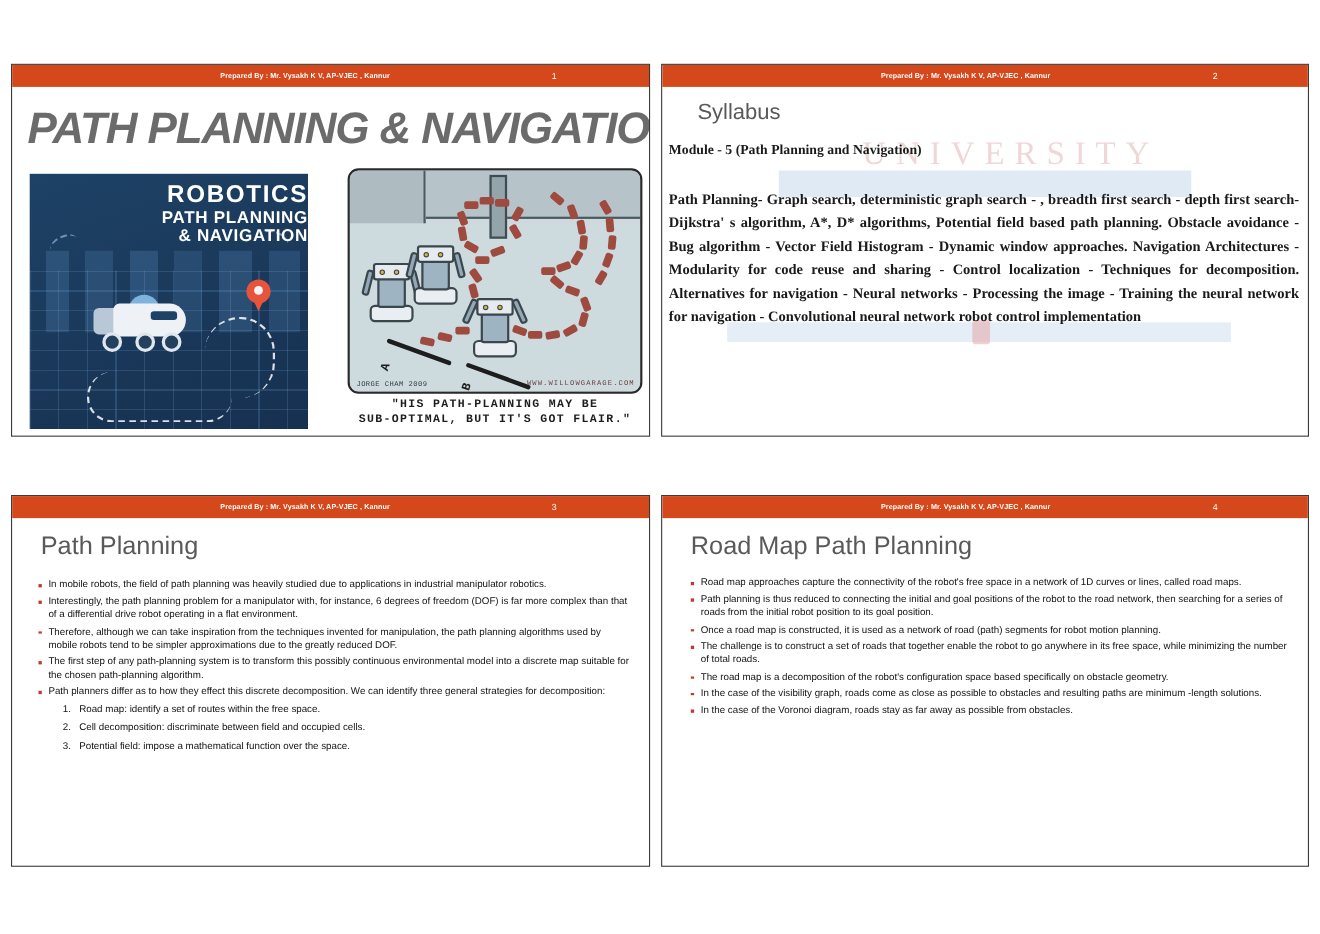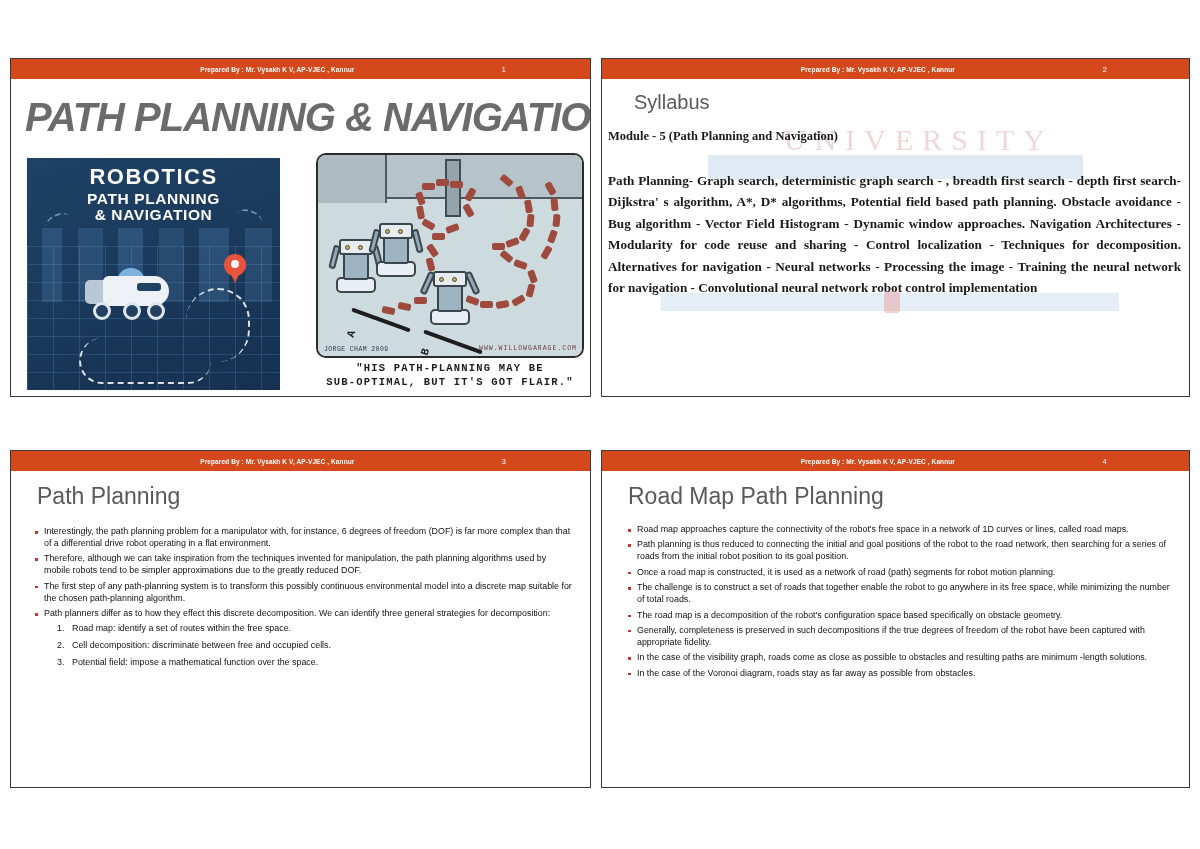--- a/index.html
+++ b/index.html
@@ -81,21 +81,21 @@
       linear-gradient(to right,
         transparent 0 6%, rgba(86,136,186,.28) 6% 14%, transparent 14% 20%,
         rgba(86,136,186,.25) 20% 30%, transparent 30% 36%,
         rgba(86,136,186,.30) 36% 46%, transparent 46% 52%,
         rgba(86,136,186,.22) 52% 62%, transparent 62% 68%,
         rgba(86,136,186,.28) 68% 80%, transparent 80% 86%,
         rgba(86,136,186,.24) 86% 97%, transparent 97%);
   }
   .poster .ptitle {
     position: absolute; left: 0; right: 0; top: 7px;
-    text-align: center; color: #fff;
+    text-align: right; color: #fff;
     font-weight: bold; line-height: 1.08;
   }
   .poster .ptitle .l1 { font-size: 22px; letter-spacing: 1.5px; display:block; }
   .poster .ptitle .l2 { font-size: 15.5px; letter-spacing: .6px; display:block; margin-top:2px;}
   .poster .ptitle .l3 { font-size: 15.5px; letter-spacing: .6px; display:block; }
   .poster .rover {
     position: absolute; left: 58px; top: 110px; width: 84px; height: 52px;
   }
   .poster .rover .hull {
     position:absolute; left:18px; top:8px; width:66px; height:30px;
@@ -466,46 +466,46 @@
   </div>
 
   <div class="slide s3">
     <div class="hdrbar">
       <span class="hdr-prepared">Prepared By : Mr. Vysakh K V, AP-VJEC , Kannur</span>
       <span class="hdr-num">3</span>
     </div>
     <div class="body">
       <div class="s-title">Path Planning</div>
       <ul class="bullets">
+        <li>In mobile robots, the field of path planning was heavily studied due to applications in industrial manipulator robotics.</li>
         <li>Interestingly, the path planning problem for a manipulator with, for instance, 6 degrees of freedom (DOF) is far more complex than that of a differential drive robot operating in a flat environment.</li>
         <li>Therefore, although we can take inspiration from the techniques invented for manipulation, the path planning algorithms used by mobile robots tend to be simpler approximations due to the greatly reduced DOF.</li>
         <li>The first step of any path-planning system is to transform this possibly continuous environmental model into a discrete map suitable for the chosen path-planning algorithm.</li>
         <li>Path planners differ as to how they effect this discrete decomposition. We can identify three general strategies for decomposition:</li>
         <ol>
           <li>Road map: identify a set of routes within the free space.</li>
-          <li>Cell decomposition: discriminate between free and occupied cells.</li>
+          <li>Cell decomposition: discriminate between field and occupied cells.</li>
           <li>Potential field: impose a mathematical function over the space.</li>
         </ol>
       </ul>
     </div>
   </div>
 
   <div class="slide s4">
     <div class="hdrbar">
       <span class="hdr-prepared">Prepared By : Mr. Vysakh K V, AP-VJEC , Kannur</span>
       <span class="hdr-num">4</span>
     </div>
     <div class="body">
       <div class="s-title">Road Map Path Planning</div>
       <ul class="bullets">
         <li>Road map approaches capture the connectivity of the robot's free space in a network of 1D curves or lines, called road maps.</li>
         <li> Path planning is thus reduced to connecting the initial and goal positions of the robot to the road network, then searching for a series of roads from the initial robot position to its goal position.</li>
         <li>Once a road map is constructed, it is used as a network of road (path) segments for robot motion planning.</li>
         <li>The challenge is to construct a set of roads that together enable the robot to go anywhere in its free space, while minimizing the number of total roads.</li>
         <li>The road map is a decomposition of the robot's configuration space based specifically on obstacle geometry.</li>
-        <li>Generally, completeness is preserved in such decompositions if the true degrees of freedom of the robot have been captured with appropriate fidelity.</li>
         <li>In the case of the visibility graph, roads come as close as possible to obstacles and resulting paths are minimum -length solutions.</li>
         <li>In the case of the Voronoi diagram, roads stay as far away as possible from obstacles.</li>
       </ul>
     </div>
   </div>
 
 </div>
 
 </body></html>

